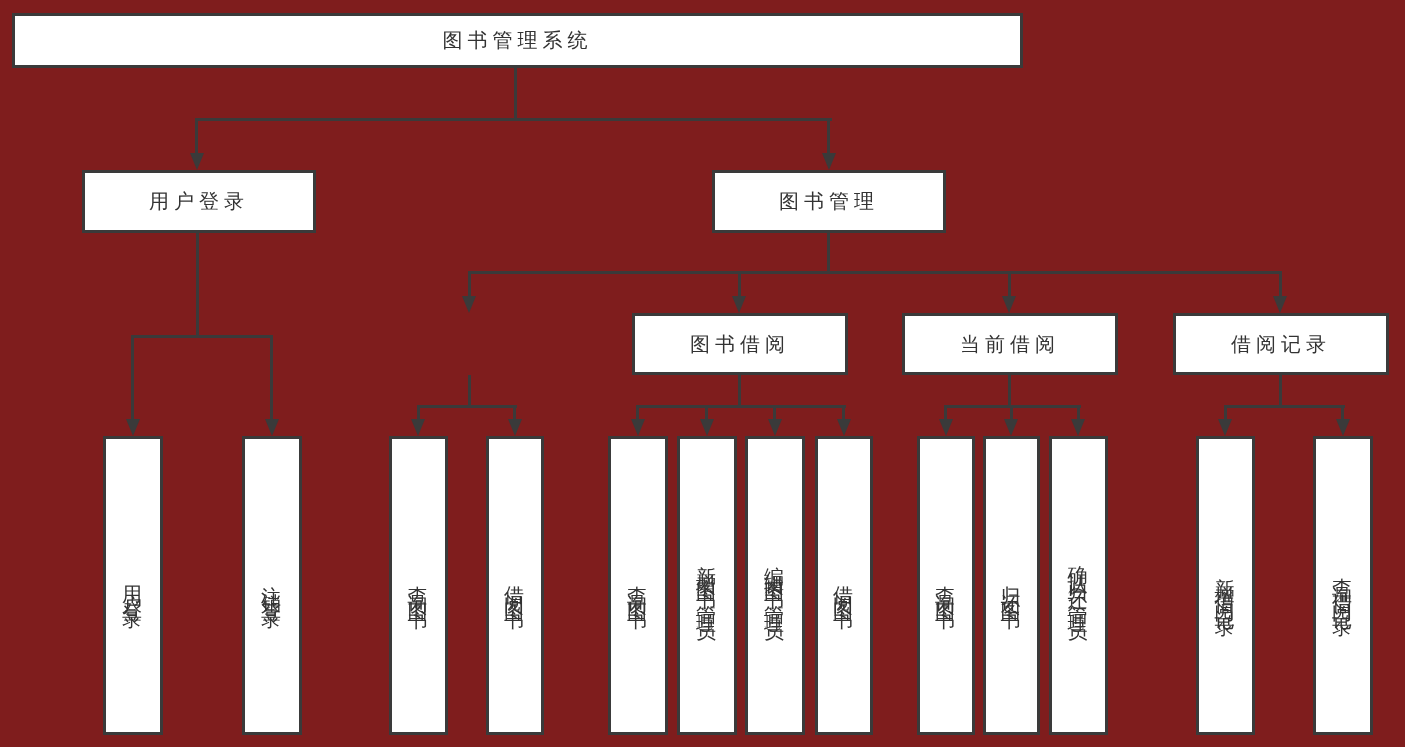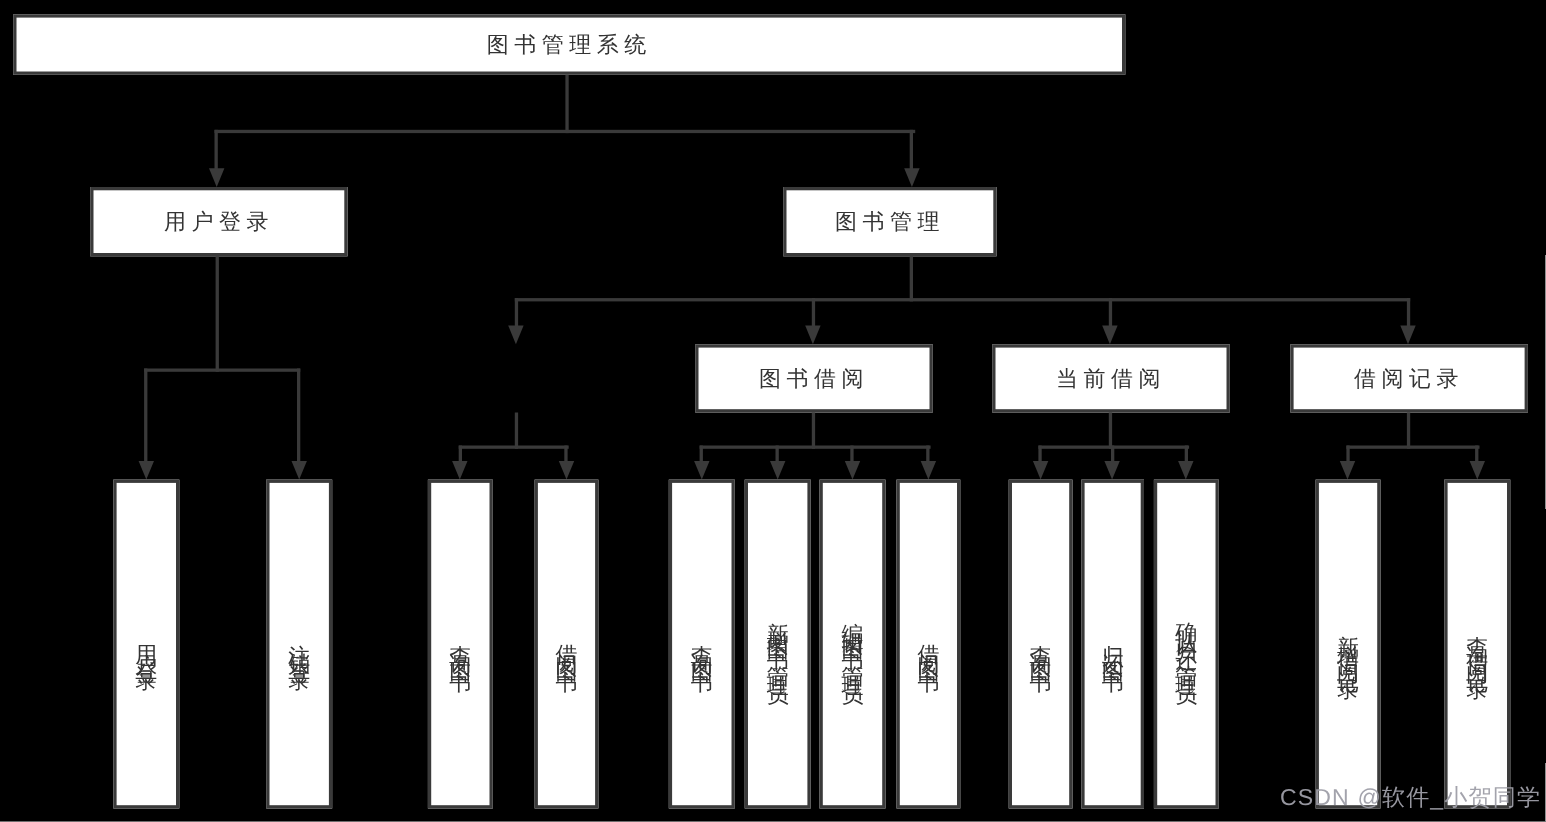--- a/index.html
+++ b/index.html
@@ -1,18 +1,18 @@
 <!DOCTYPE html>
 <html><head>
 <meta charset="utf-8">
 <style>
   html,body{margin:0;padding:0;background:#ffffff;}
   #stage{
-    position:relative;width:1405px;height:747px;background:#000000;overflow:hidden;
-    font-family:Liberation Sans, sans-serif;color:#333333;
+    position:relative;width:1405px;height:747px;background:#7f1d1d;overflow:hidden;
+    font-family:Liberation Serif, serif;color:#333333;
   }
   .box{
     position:absolute;box-sizing:border-box;border:3px solid #3a3a3a;background:#ffffff;
     display:flex;align-items:center;justify-content:center;
     font-size:20px;letter-spacing:5px;color:#333333;white-space:nowrap;
   }
   .vbox{
     writing-mode:vertical-rl;letter-spacing:8px;font-size:20px;white-space:normal;
   }
   .ln{position:absolute;background:#3a3a3a;}
@@ -34,21 +34,21 @@
   <div class="box" style="left:12px;top:13px;width:1011px;height:55px">图书管理系统</div>
 
   <div class="ln" style="left:514px;top:68px;width:3px;height:53px"></div>
   <div class="ln" style="left:195px;top:118px;width:637px;height:3px"></div>
   <div class="ln" style="left:195px;top:118px;width:3px;height:37px"></div>
   <div class="arw" style="left:190px;top:153px"></div>
   <div class="ln" style="left:827px;top:118px;width:3px;height:37px"></div>
   <div class="arw" style="left:822px;top:153px"></div>
 
   <div class="box" style="left:82px;top:170px;width:234px;height:63px">用户登录</div>
-  <div class="box" style="left:712px;top:170px;width:194px;height:63px">图书管理</div>
+  <div class="box" style="left:712px;top:170px;width:234px;height:63px">图书管理</div>
 
   <div class="ln" style="left:196px;top:233px;width:3px;height:105px"></div>
   <div class="ln" style="left:131px;top:335px;width:142px;height:3px"></div>
   <div class="ln" style="left:131px;top:335px;width:3px;height:85px"></div>
   <div class="arw" style="left:126px;top:419px"></div>
   <div class="ln" style="left:270px;top:335px;width:3px;height:85px"></div>
   <div class="arw" style="left:265px;top:419px"></div>
 
   <div class="ln" style="left:827px;top:233px;width:3px;height:41px"></div>
   <div class="ln" style="left:468px;top:271px;width:814px;height:3px"></div>
@@ -110,15 +110,14 @@
   <div class="box vbox" style="left:745px;top:436px;width:60px;height:299px">编辑图书（管理员）</div>
   <div class="box vbox" style="left:815px;top:436px;width:58px;height:299px">借阅图书</div>
 
   <div class="box vbox" style="left:917px;top:436px;width:58px;height:299px">查询图书</div>
   <div class="box vbox" style="left:983px;top:436px;width:57px;height:299px">归还图书</div>
   <div class="box vbox" style="left:1049px;top:436px;width:59px;height:299px">确认归还（管理员）</div>
 
   <div class="box vbox" style="left:1196px;top:436px;width:59px;height:299px">新增借阅记录</div>
   <div class="box vbox" style="left:1313px;top:436px;width:60px;height:299px">查询借阅记录</div>
 
-  <div class="watermark">CSDN @软件_小贺同学</div>
 
 </div>
 
 </body></html>

